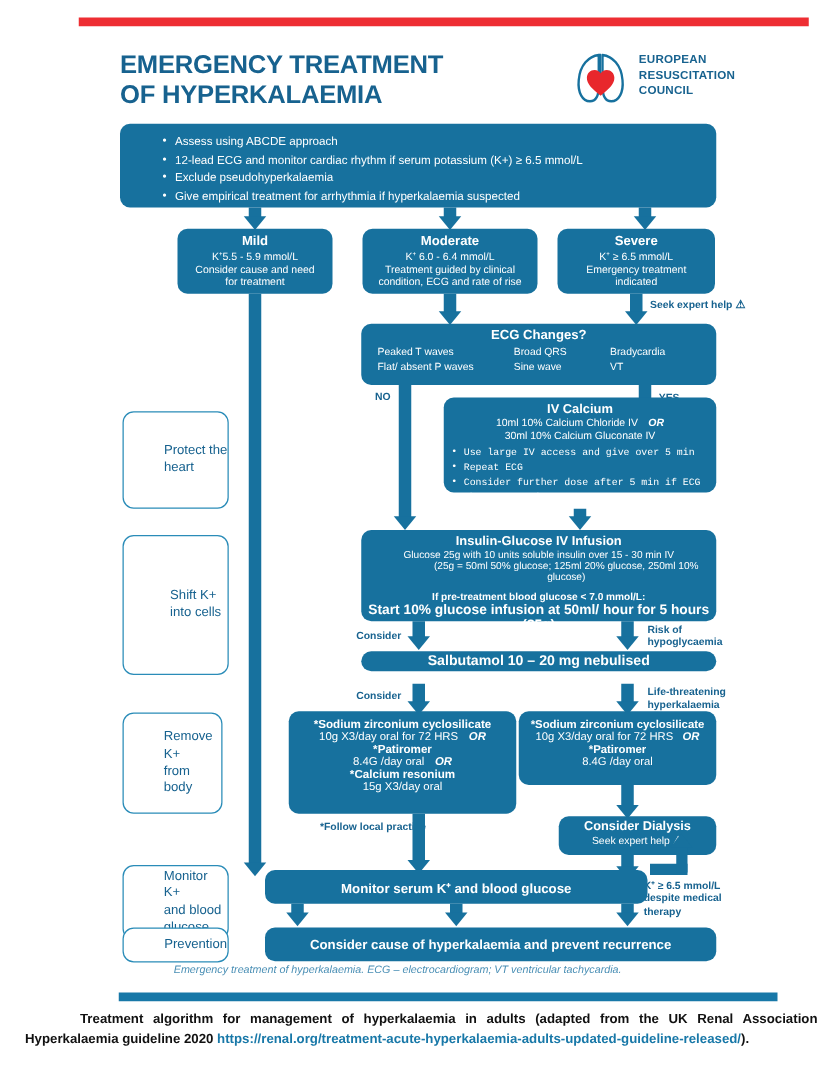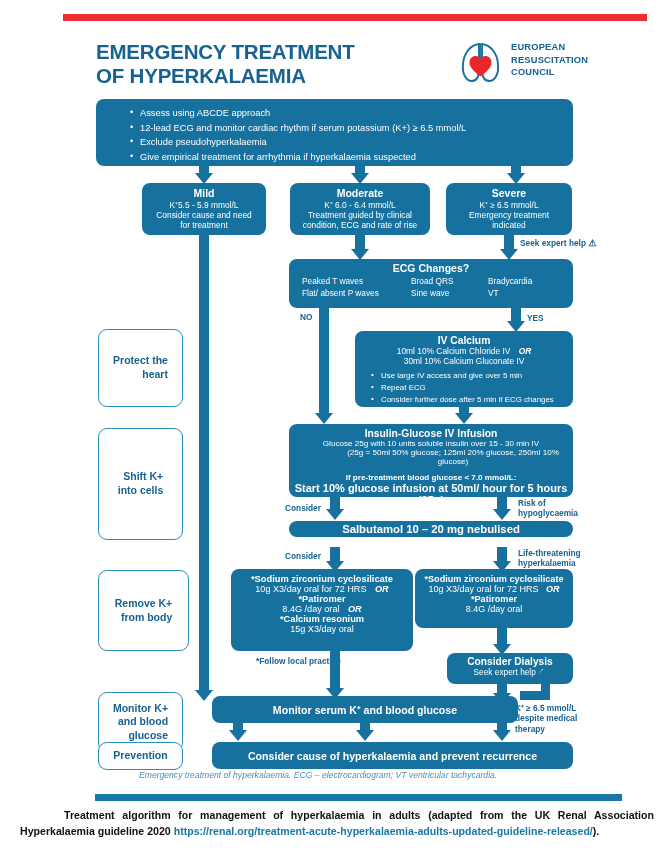--- a/index.html
+++ b/index.html
@@ -37,24 +37,24 @@
   }
   .box .hd { font-weight: bold; text-align: center; }
   .box .ln { text-align: center; }
 
   .outline-box {
     position: absolute;
     border: 1.6px solid #2a8cb8;
     border-radius: 9px;
     background: #ffffff;
     color: #17628f;
-    font-weight: bold;
+    font-weight: normal;
     font-size: 10.5px;
     line-height: 1.3;
-    display: flex; align-items: center; justify-content: center; text-align: right;
+    display: flex; align-items: center; justify-content: center; text-align: left; padding-left: 32px;
   }
 
   
   .conn { position: absolute; background: #17719e; }
   .arrowhead {
     position: absolute; width: 0; height: 0;
     border-left: 9px solid transparent;
     border-right: 9px solid transparent;
     border-top: 11px solid #17719e;
   }
@@ -179,28 +179,28 @@
   </div>
 
   <div class="conn" style="left:319px; top:308px; width:10px; height:109px;"></div>
   <div class="arrowhead" style="left:315px; top:413px;"></div>
   <div class="note" style="left:300px; top:312px;">NO</div>
 
   <div class="conn" style="left:511px; top:308px; width:10px; height:15px;"></div>
   <div class="arrowhead" style="left:507px; top:321px;"></div>
   <div class="note" style="left:527px; top:313px;">YES</div>
 
-  <div class="box" style="left:355px; top:331px; width:218px; height:76px; padding-top:4px;">
+  <div class="box" style="left:355px; top:318px; width:218px; height:76px; padding-top:4px;">
     <div class="hd" style="font-size:10.3px;">IV Calcium</div>
     <div class="ln" style="font-size:8.4px;">
       <span>10ml 10% Calcium Chloride IV</span>
       <span style="font-style:italic; font-weight:bold; margin-left:6px;">OR</span>
     </div>
     <div class="ln" style="font-size:8.4px;">30ml 10% Calcium Gluconate IV</div>
-    <ul class="bullets" style="font-size:7.9px; line-height:1.5; padding:4px 0 0 16px;">
+    <ul class="bullets" style="font-size:7.9px; line-height:1.5; padding:4px 0 0 6px;font-family:Liberation Mono, monospace;">
       <li>Use large IV access and give over 5 min</li>
       <li>Repeat ECG</li>
       <li>Consider further dose after 5 min if ECG changes persist</li>
     </ul>
   </div>
 
   <div class="conn" style="left:459px; top:407px; width:10px; height:10px;"></div>
   <div class="arrowhead" style="left:455px; top:413px;"></div>
 
   <div class="box" style="left:289px; top:424px; width:284px; height:73px; padding-top:4px;">
@@ -310,21 +310,21 @@
     </div>
   </div>
 
   <div class="outline-box" style="left:98px; top:428px; width:85px; height:112px;">
     <div>
       <div>Shift K+</div>
       <div>into cells</div>
     </div>
   </div>
 
-  <div class="outline-box" style="left:98px; top:570px; width:91px; height:81px;">
+  <div class="outline-box" style="left:98px; top:570px; width:80px; height:81px;">
     <div>
       <div>Remove K+</div>
       <div>from body</div>
     </div>
   </div>
 
   <div class="outline-box" style="left:98px; top:692px; width:85px; height:60px;">
     <div>
       <div>Monitor K+</div>
       <div>and blood</div>

